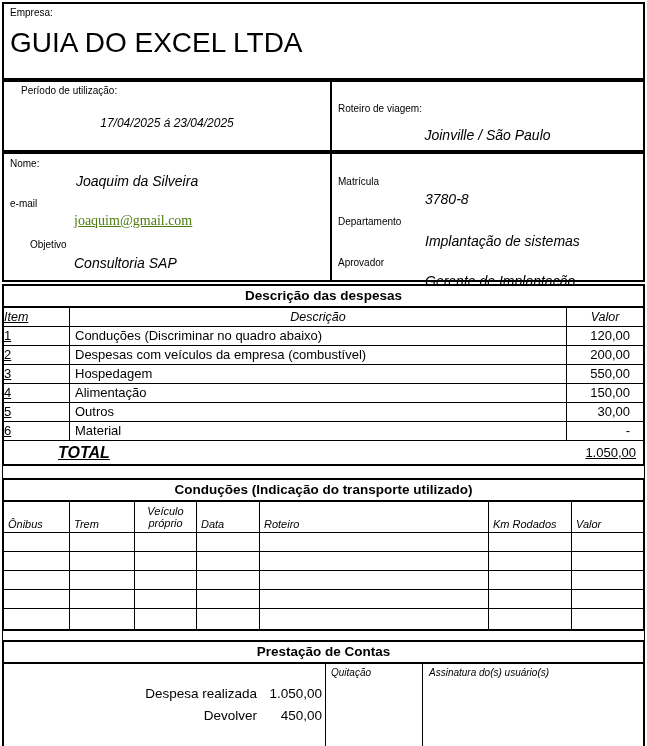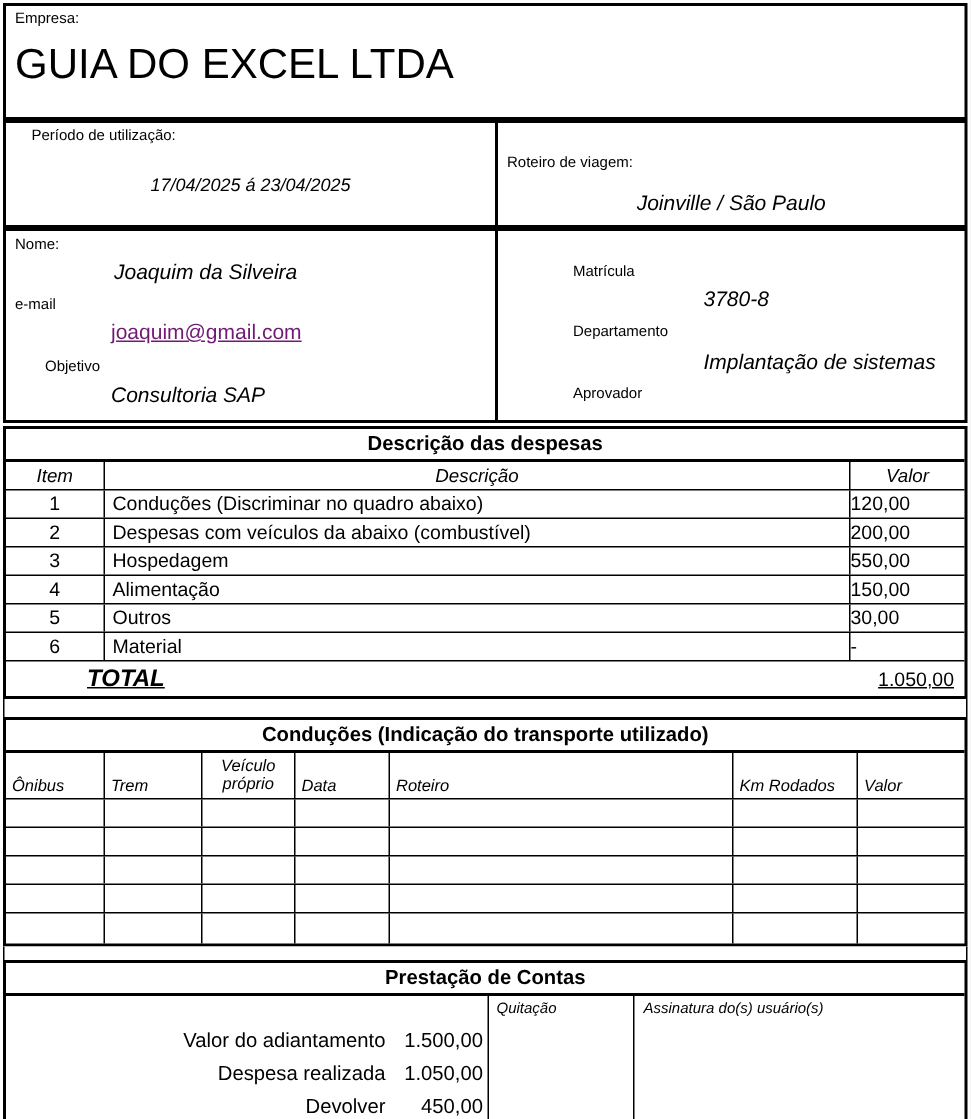--- a/index.html
+++ b/index.html
@@ -17,36 +17,36 @@
   #company-name { position:absolute; top:22px; left:6px; font-size:28px; line-height:34px; white-space:nowrap; }
 
   
   .twocol { display:flex; }
   .cell-left { width:328px; border-right:2px solid #000; position:relative; height:100%; }
   .cell-right { flex:1; position:relative; height:100%;margin-top:18px; }
   #secB { top:80px; height:72px; }
   #periodo-value { position:absolute; top:34px; left:0; width:100%; text-align:center; font-size:12px; font-style:italic; }
   #roteiro-value { position:absolute; top:27px; left:0; width:100%; text-align:center; font-size:14px; font-style:italic; }
 
-  #secC { top:152px; height:130px;gap:44px; }
+  #secC { top:152px; height:130px; }
   .fval { position:absolute; font-size:14px; font-style:italic; white-space:nowrap; }
-  .link { color:#701a75; text-decoration:underline; font-style:normal; cursor:pointer; }
+  .link { color:#4d7c0f; text-decoration:underline; font-style:normal; cursor:pointer;font-family:Liberation Serif, serif; }
 
   
   .tbl-title { height:22px; border-bottom:2px solid #000; text-align:center; font-weight:bold; font-size:13.5px; line-height:20px; }
 
   
   #secD { top:284px; height:182px; display:flex; flex-direction:column; }
   .d-head { display:flex; height:19px; border-bottom:1px solid #000; font-style:italic; font-size:12.5px; line-height:18px; }
   .d-row  { display:flex; height:19px; border-bottom:1px solid #000; font-size:13px; line-height:18px; }
-  .col-item { width:66px; border-right:1px solid #000; text-align:center; }
+  .col-item { width:66px; border-right:1px solid #000; text-align:left;text-decoration:underline; }
   .col-desc { flex:1; border-right:1px solid #000; text-align:center; }
   .col-desc.lft { text-align:left; padding-left:5px; }
   .col-val  { width:76px; text-align:center; }
-  .col-val.rgt { text-align:left; padding-right:0; }
+  .col-val.rgt { text-align:right; padding-right:13px; }
   .d-total { display:flex; flex:1; align-items:center;text-decoration:underline; }
   .d-total .t-label { margin-left:54px; font-size:16px; font-weight:bold; font-style:italic; }
   .d-total .t-value { flex:1; text-align:right; padding-right:7px; font-size:13px; }
 
   
   #secE { top:478px; height:153px; display:flex; flex-direction:column; }
   .c-head { display:flex; height:31px; border-bottom:1px solid #000; font-style:italic; font-size:11px; }
   .c-head > div { display:flex; align-items:flex-end; padding:2px 4px; border-right:1px solid #000; }
   .c-head > div:last-child { border-right:none; }
   .c-head .ctr { align-items:center; justify-content:center; text-align:center; line-height:12px; padding:2px 2px; }
@@ -98,38 +98,39 @@
       <a class="fval link" style="top:59px; left:70px;">joaquim@gmail.com</a>
       <div class="small-label" style="top:85px; left:6px;margin-left:20px;">Objetivo</div>
       <div class="fval" style="top:101px; left:70px;">Consultoria SAP</div>
     </div>
     <div class="cell-right">
       <div class="small-label" style="top:4px; left:6px;">Matrícula</div>
       <div class="fval" style="top:19px; left:93px;">3780-8</div>
       <div class="small-label" style="top:44px; left:6px;">Departamento</div>
       <div class="fval" style="top:61px; left:93px;">Implantação de sistemas</div>
       <div class="small-label" style="top:85px; left:6px;">Aprovador</div>
+      <div class="fval" style="top:101px; left:93px;">Gerente de Implantação</div>
     </div>
   </div>
 
   <div class="sec" id="secD">
     <div class="tbl-title">Descrição das despesas</div>
     <div class="d-head">
       <div class="col-item">Item</div>
       <div class="col-desc">Descrição</div>
       <div class="col-val">Valor</div>
     </div>
     <div class="d-row">
       <div class="col-item">1</div>
       <div class="col-desc lft">Conduções (Discriminar no quadro abaixo)</div>
       <div class="col-val rgt">120,00</div>
     </div>
     <div class="d-row">
       <div class="col-item">2</div>
-      <div class="col-desc lft">Despesas com veículos da abaixo (combustível)</div>
+      <div class="col-desc lft">Despesas com veículos da empresa (combustível)</div>
       <div class="col-val rgt">200,00</div>
     </div>
     <div class="d-row">
       <div class="col-item">3</div>
       <div class="col-desc lft">Hospedagem</div>
       <div class="col-val rgt">550,00</div>
     </div>
     <div class="d-row">
       <div class="col-item">4</div>
       <div class="col-desc lft">Alimentação</div>
@@ -210,24 +211,20 @@
         <div class="cw6"></div>
     </div>
   </div>
 
   <div class="gap" id="gap2"></div>
 
   <div class="sec" id="secF">
     <div class="tbl-title">Prestação de Contas</div>
     <div class="f-body">
       <div class="f-left">
-        <div class="f-line">
-          <div class="f-label">Valor do adiantamento</div>
-          <div class="f-value">1.500,00</div>
-        </div>
         <div class="f-line">
           <div class="f-label">Despesa realizada</div>
           <div class="f-value">1.050,00</div>
         </div>
         <div class="f-line">
           <div class="f-label">Devolver</div>
           <div class="f-value">450,00</div>
         </div>
       </div>
       <div class="f-quit">

